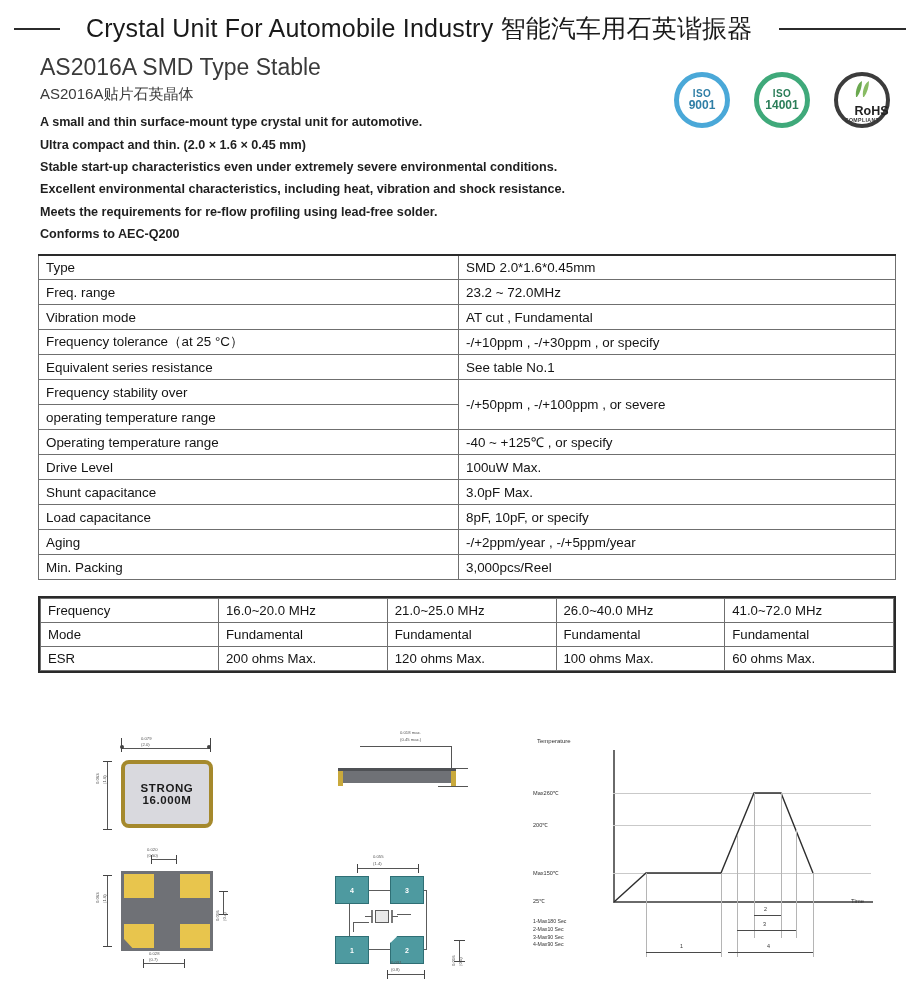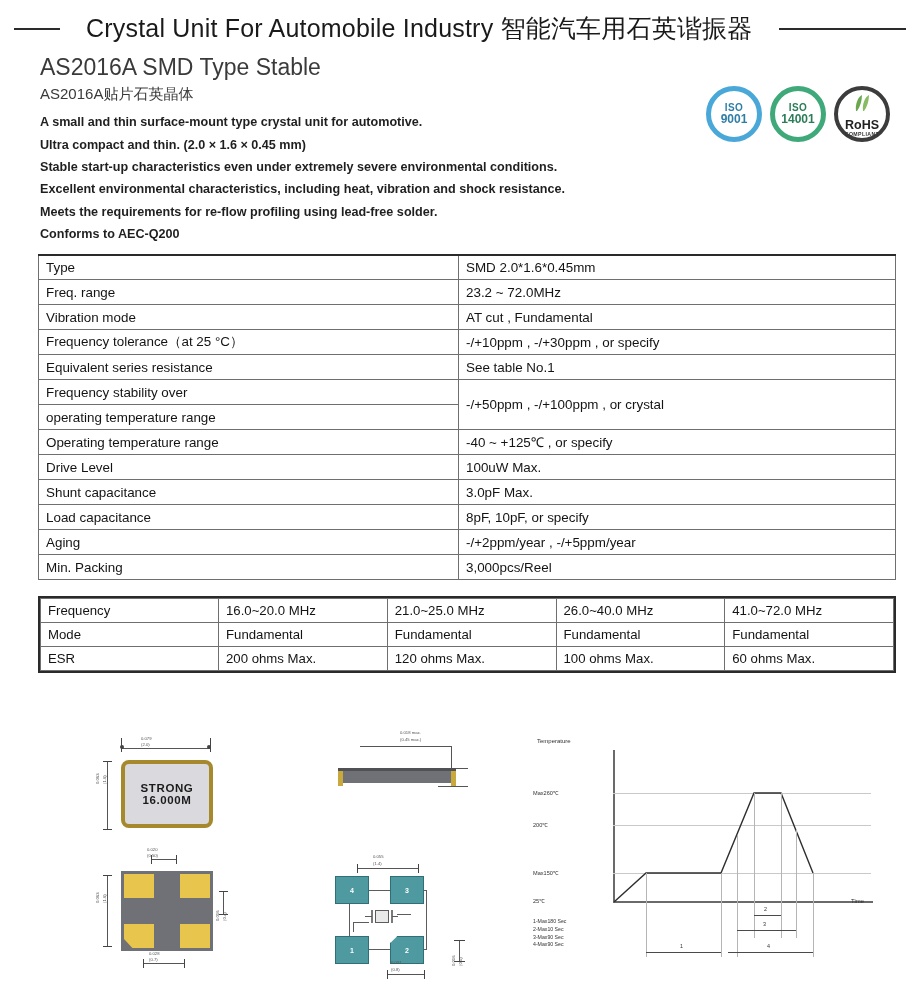--- a/index.html
+++ b/index.html
@@ -55,24 +55,24 @@
     font-size: 12.6px;
     line-height: 1.78;
     color: #1f1f1f;
     font-weight: 700;
   }
   .features .feat { white-space: nowrap; }
 
   
   .certs {
     position: absolute;
-    top: 86px;
+    top: 72px;
     right: 30px;
     display: flex;
-    gap: 8px;
+    gap: 24px;
     align-items: center;
   }
   .badge {
     width: 56px; height: 56px;
     border-radius: 50%;
     display: flex;
     flex-direction: column;
     align-items: center;
     justify-content: center;
     position: relative;
@@ -103,21 +103,21 @@
   .badge-iso9001 .iso-top, .badge-iso9001 .iso-num { color: #2f7ea6; }
   .badge-iso14001 .iso-top, .badge-iso14001 .iso-num { color: #2a7d58; }
   .rohs-leaf {
     position: absolute;
     top: 4px; left: 50%;
     transform: translateX(-50%);
     width: 20px; height: 18px;
   }
   .rohs-main {
     font-size: 12.5px; font-weight: 800; color: #222;
-    margin-top: 28px; line-height: 1;
+    margin-top: 28px; line-height: 1; padding-left: 19px;
   }
   .rohs-sub { font-size: 5.2px; font-weight: 700; color: #333; letter-spacing: .4px; }
 
   
   .spec-table {
     width: 858px;
     margin: 8px 0 0 38px;
     border-collapse: collapse;
     table-layout: fixed;
   }
@@ -308,21 +308,21 @@
     <tr>
       <td class="label">Frequency tolerance（at 25 °C）</td>
       <td class="value">-/+10ppm , -/+30ppm , or specify</td>
     </tr>
     <tr>
       <td class="label">Equivalent series resistance</td>
       <td class="value">See table No.1</td>
     </tr>
     <tr>
       <td class="label">Frequency stability over</td>
-      <td class="value" rowspan="2">-/+50ppm , -/+100ppm , or crystal</td>
+      <td class="value" rowspan="2">-/+50ppm , -/+100ppm , or severe</td>
     </tr>
     <tr>
       <td class="label">operating temperature range</td>
     </tr>
     <tr>
       <td class="label">Operating temperature range</td>
       <td class="value">-40 ~ +125℃ , or specify</td>
     </tr>
     <tr>
       <td class="label">Drive Level</td>

